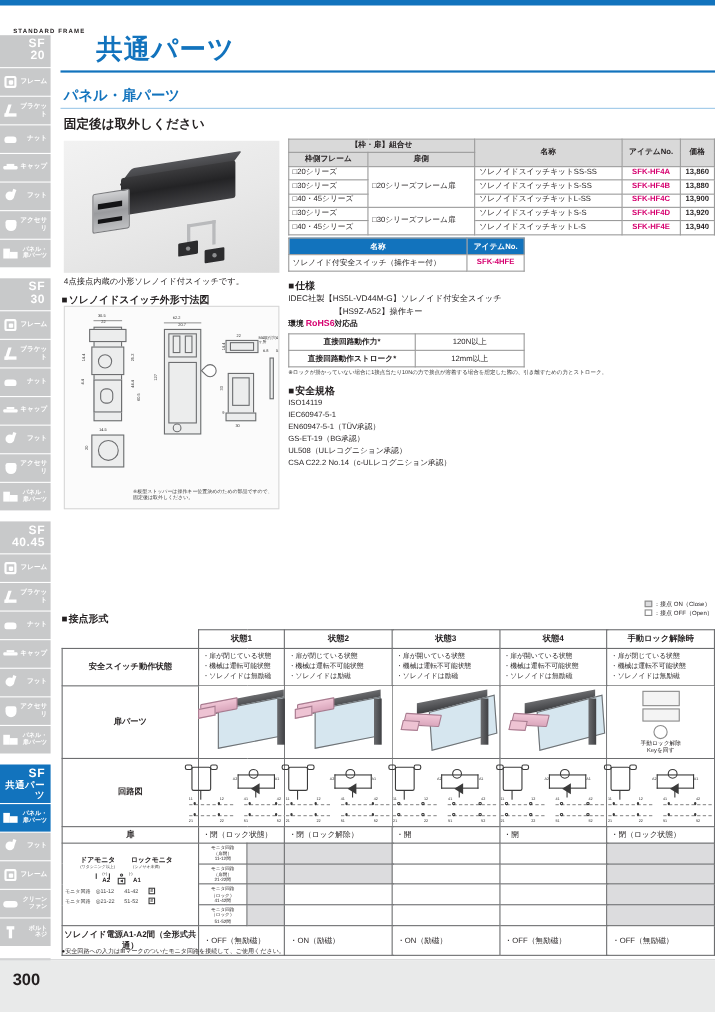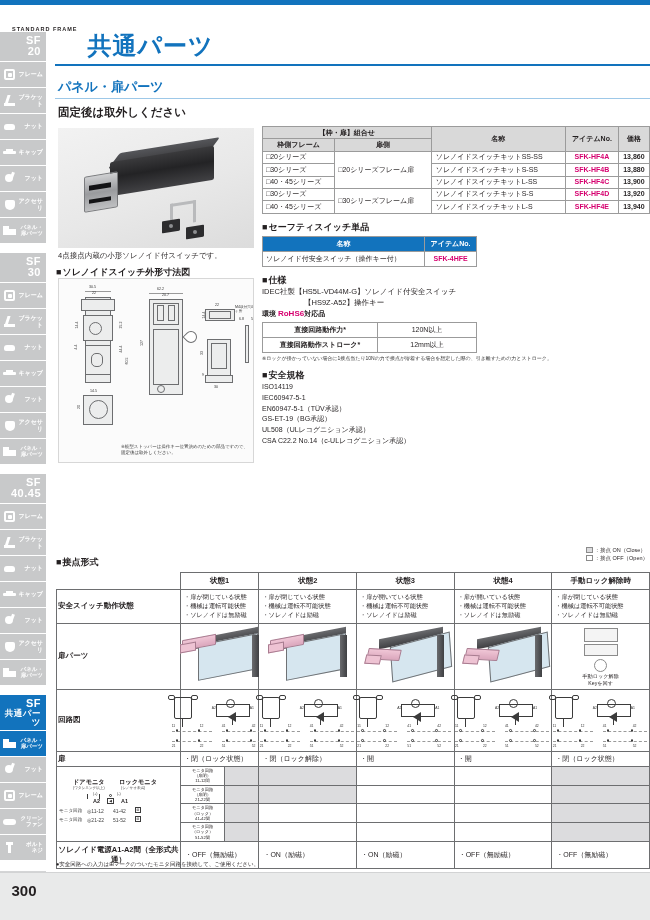--- a/index.html
+++ b/index.html
@@ -133,21 +133,21 @@
 
   
   .ct-title { position:absolute; left:56px; top:556px; }
   .legend { position:absolute; right:2px; top:546px; font-size:5.5px; line-height:1.5; }
   .lg-box { display:inline-block; width:7px; height:6px; border:.8px solid #8b8b8b; vertical-align:-1px; margin-right:2px; }
   .lg-on { background:#dcdcde; }
   .lg-off { background:#fff; }
 
   .ctbl { position:absolute; left:56px; top:572px; width:594px; font-size:6.5px; }
   .ctbl td, .ctbl th { border:.8px solid #6d6e70; vertical-align:middle; }
-  .ctbl .rowlab { width:124px; font-weight:bold; font-size:7.5px; }
+  .ctbl .rowlab { width:124px; text-align:center; font-weight:bold; font-size:7.5px; }
   .ctbl .colhd { text-align:center; font-weight:bold; font-size:7.5px; padding:3px 0; height:14px; }
   .bullets { padding:3px 3px; line-height:1.45; font-size:6.2px; }
   .bullets div::before { content:"\30FB"; }
   .cellimg { height:66px; position:relative; background:#fff; }
   .cellckt { height:62px; position:relative; background:#fff; }
   .doorlab { padding:2px 3px; font-size:7px; }
   .doorlab::before { content:"\30FB"; }
   .mon-sub { font-size:4.2px; line-height:1.25; text-align:center; padding:1px; width:44px; }
   .st-on { background:#dcdcde; }
   .st-off { background:#ffffff; }
@@ -594,21 +594,20 @@
           </tr>
           <tr>
             <td class="left">□40・45シリーズ</td>
             <td class="nm">ソレノイドスイッチキットL-S</td>
             <td class="kv-mag">SFK-HF4E</td>
             <td style="font-weight:bold;">13,940</td>
           </tr>
         </tbody>
       </table>
 
-    <div class="sect" style="margin-top:7px;">セーフティスイッチ単品</div>
     <table class="t2" id="single-table">
         <thead>
           <tr>
             <th>名称</th>
             <th>アイテムNo.</th>
           </tr>
         </thead>
         <tbody>
           <tr>
             <td style="text-align:left;padding-left:3px;">ソレノイド付安全スイッチ（操作キー付）</td>

